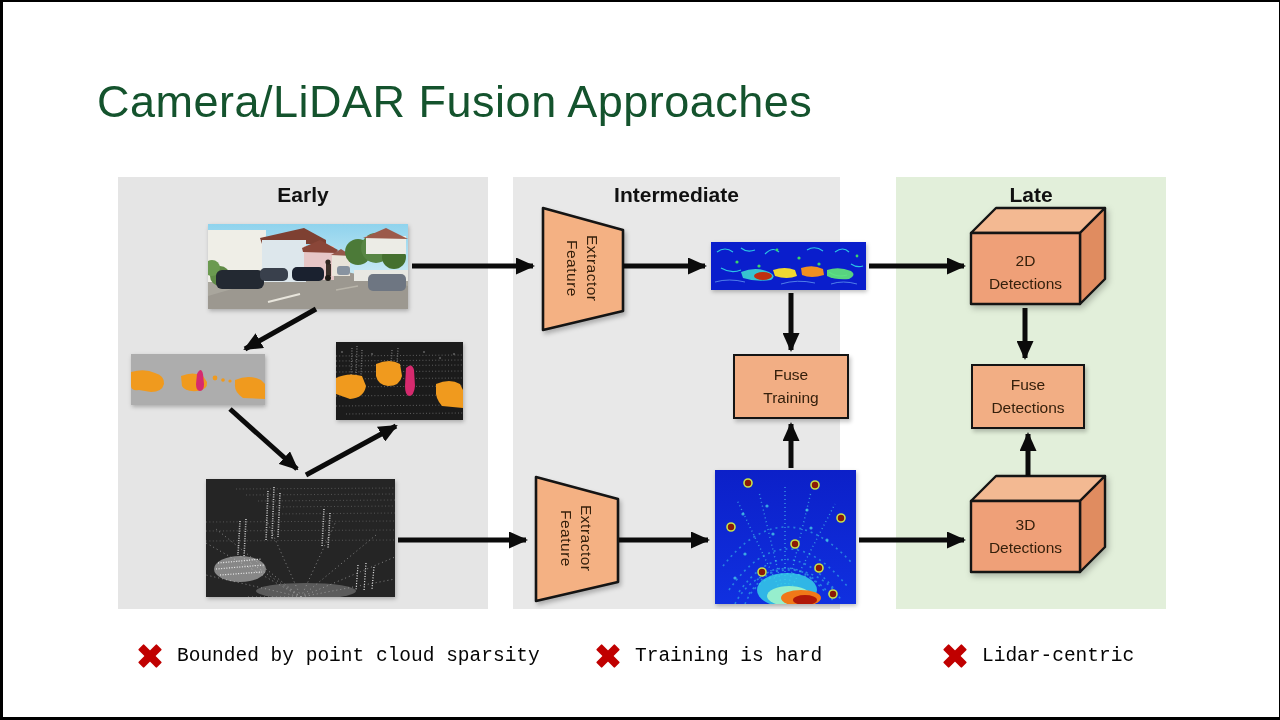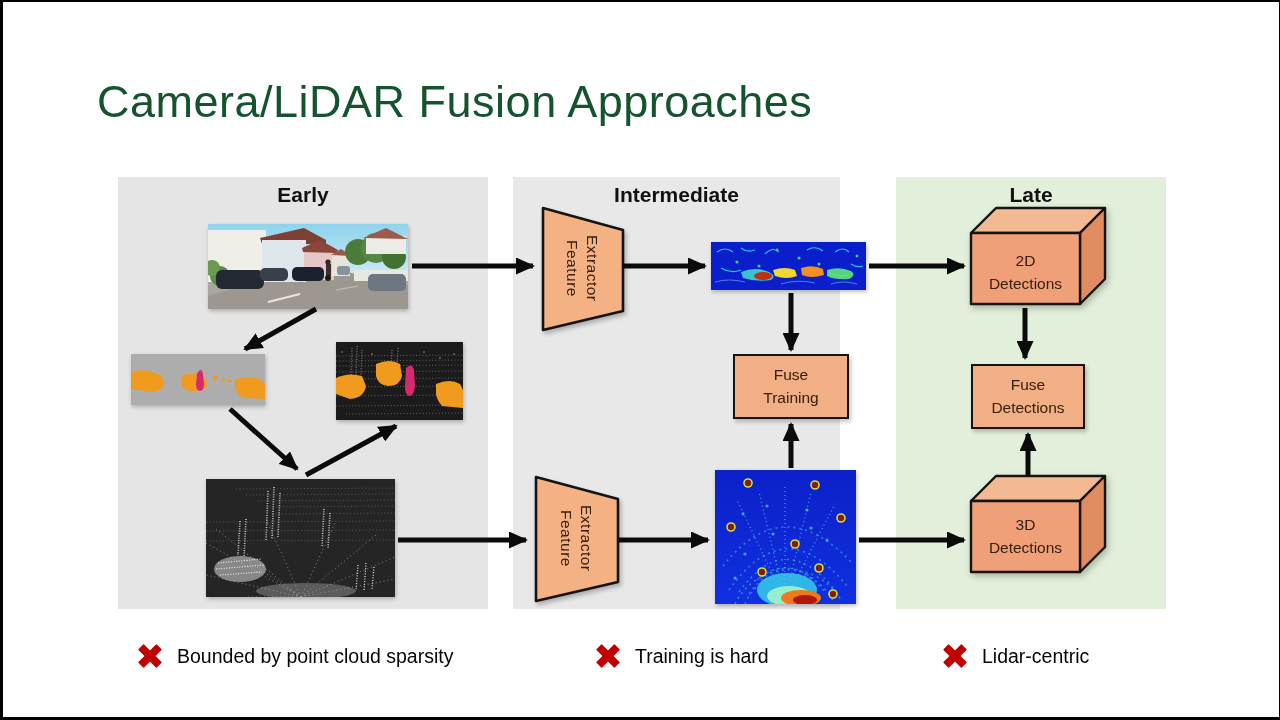--- a/index.html
+++ b/index.html
@@ -18,21 +18,21 @@
   .scene svg { display:block; }
   .nodebox { position:absolute; background:#F2AE84; border:2.5px solid #141414; box-shadow:2px 3px 4px rgba(0,0,0,0.22);
              display:flex; flex-direction:column; align-items:center; justify-content:center;
              font-size:15.5px; line-height:1.45; color:#35200C; text-align:center; }
   .cubelabel { position:absolute; display:flex; flex-direction:column; align-items:center; justify-content:center;
                font-size:15.5px; line-height:1.45; color:#35200C; text-align:center; }
   .trap-label { position:absolute; display:flex; align-items:center; justify-content:center; }
   .trap-text { writing-mode:vertical-lr; text-orientation:sideways; font-size:15.5px; line-height:1.3;
                color:#35200C; text-align:center; letter-spacing:0.5px; }
   .caption { position:absolute; display:flex; align-items:center; gap:13px; }
-  .caption .cap-text { font-size:19.5px; color:#050505; white-space:nowrap; }
+  .caption .cap-text { font-size:19.5px; color:#050505; white-space:nowrap;font-family:Liberation Mono, monospace; }
   .arrows { left:0; top:0; pointer-events:none; }
 </style>
 </head>
 <body>
 
 <div class="stage">
 <div class="slide">
 
   <div class="abs title">Camera/LiDAR Fusion Approaches</div>
 

